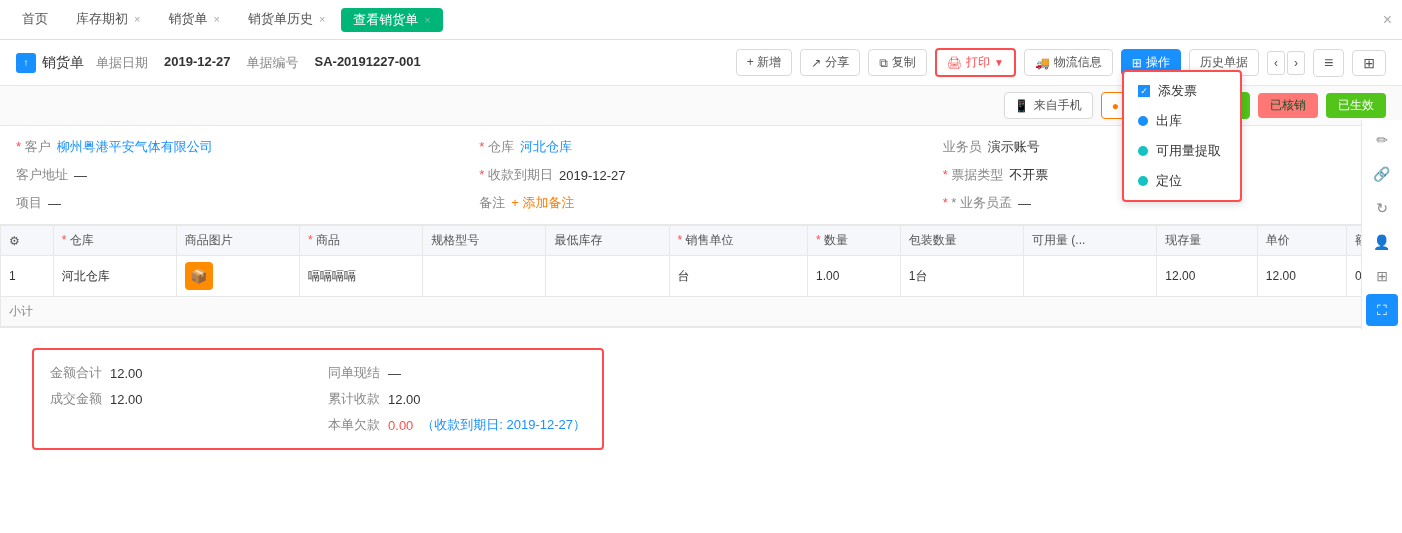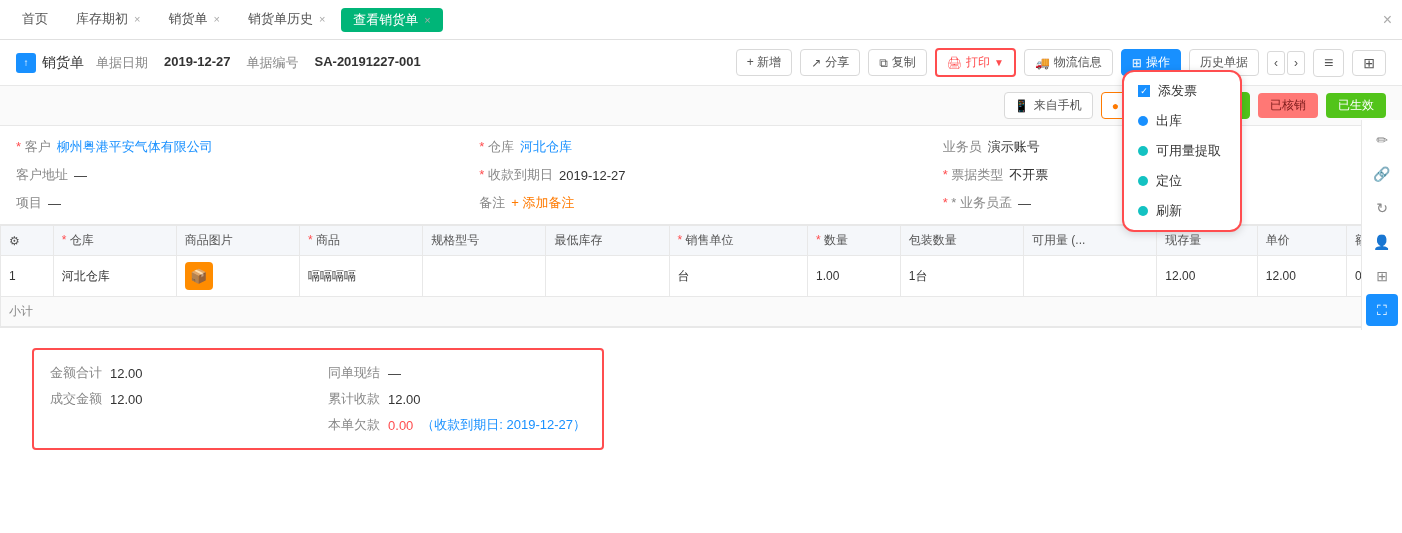--- a/index.html
+++ b/index.html
@@ -95,21 +95,21 @@
     }
     .btn-action.print { border: 2px solid #ff4d4f; color: #ff4d4f; font-weight: 500; }
     .btn-action.active-tab { background: #1890ff; color: #fff; border-color: #1890ff; }
     .btn-status {
       padding: 4px 12px;
       border-radius: 4px;
       font-size: 12px;
       border: none;
       cursor: pointer;
     }
-    .btn-status.sold { background: #ff7875; color: #7f1d1d; }
+    .btn-status.sold { background: #ff7875; color: #14532d; }
     .btn-status.effective { background: #52c41a; color: #fff; }
     .nav-arrows { display: flex; gap: 2px; }
     .nav-arrow { padding: 4px 6px; border: 1px solid #d9d9d9; border-radius: 3px; cursor: pointer; font-size: 12px; color: #555; background: #fff; }
 
     
     .sub-toolbar {
       display: flex;
       align-items: center;
       padding: 6px 16px;
       background: #fafafa;
@@ -252,21 +252,21 @@
     }
     .sidebar-icon.active { background: #1890ff; color: #fff; }
 
     
     .dropdown-menu {
       position: absolute;
       top: 70px;
       right: 160px;
       background: #fff;
       border: 2px solid #ff4d4f;
-      border-radius: 12px;
+      border-radius: 4px;
       padding: 4px 0;
       z-index: 100;
       min-width: 120px;
       box-shadow: 0 2px 8px rgba(0,0,0,0.15);
     }
     .dropdown-item {
       display: flex;
       align-items: center;
       gap: 8px;
       padding: 6px 14px;
@@ -505,24 +505,20 @@
       <span>出库</span>
     </div>
     <div class="dropdown-item">
       <span class="dot cyan"></span>
       <span>可用量提取</span>
     </div>
     <div class="dropdown-item">
       <span class="dot cyan"></span>
       <span>定位</span>
     </div>
-    <div class="dropdown-item">
-      <span class="dot cyan"></span>
-      <span>刷新</span>
-    </div>
   </div>
 
   <div class="right-sidebar">
     <div class="sidebar-icon">✏</div>
     <div class="sidebar-icon">🔗</div>
     <div class="sidebar-icon">↻</div>
     <div class="sidebar-icon">👤</div>
     <div class="sidebar-icon">⊞</div>
     <div class="sidebar-icon active">⛶</div>
   </div>

